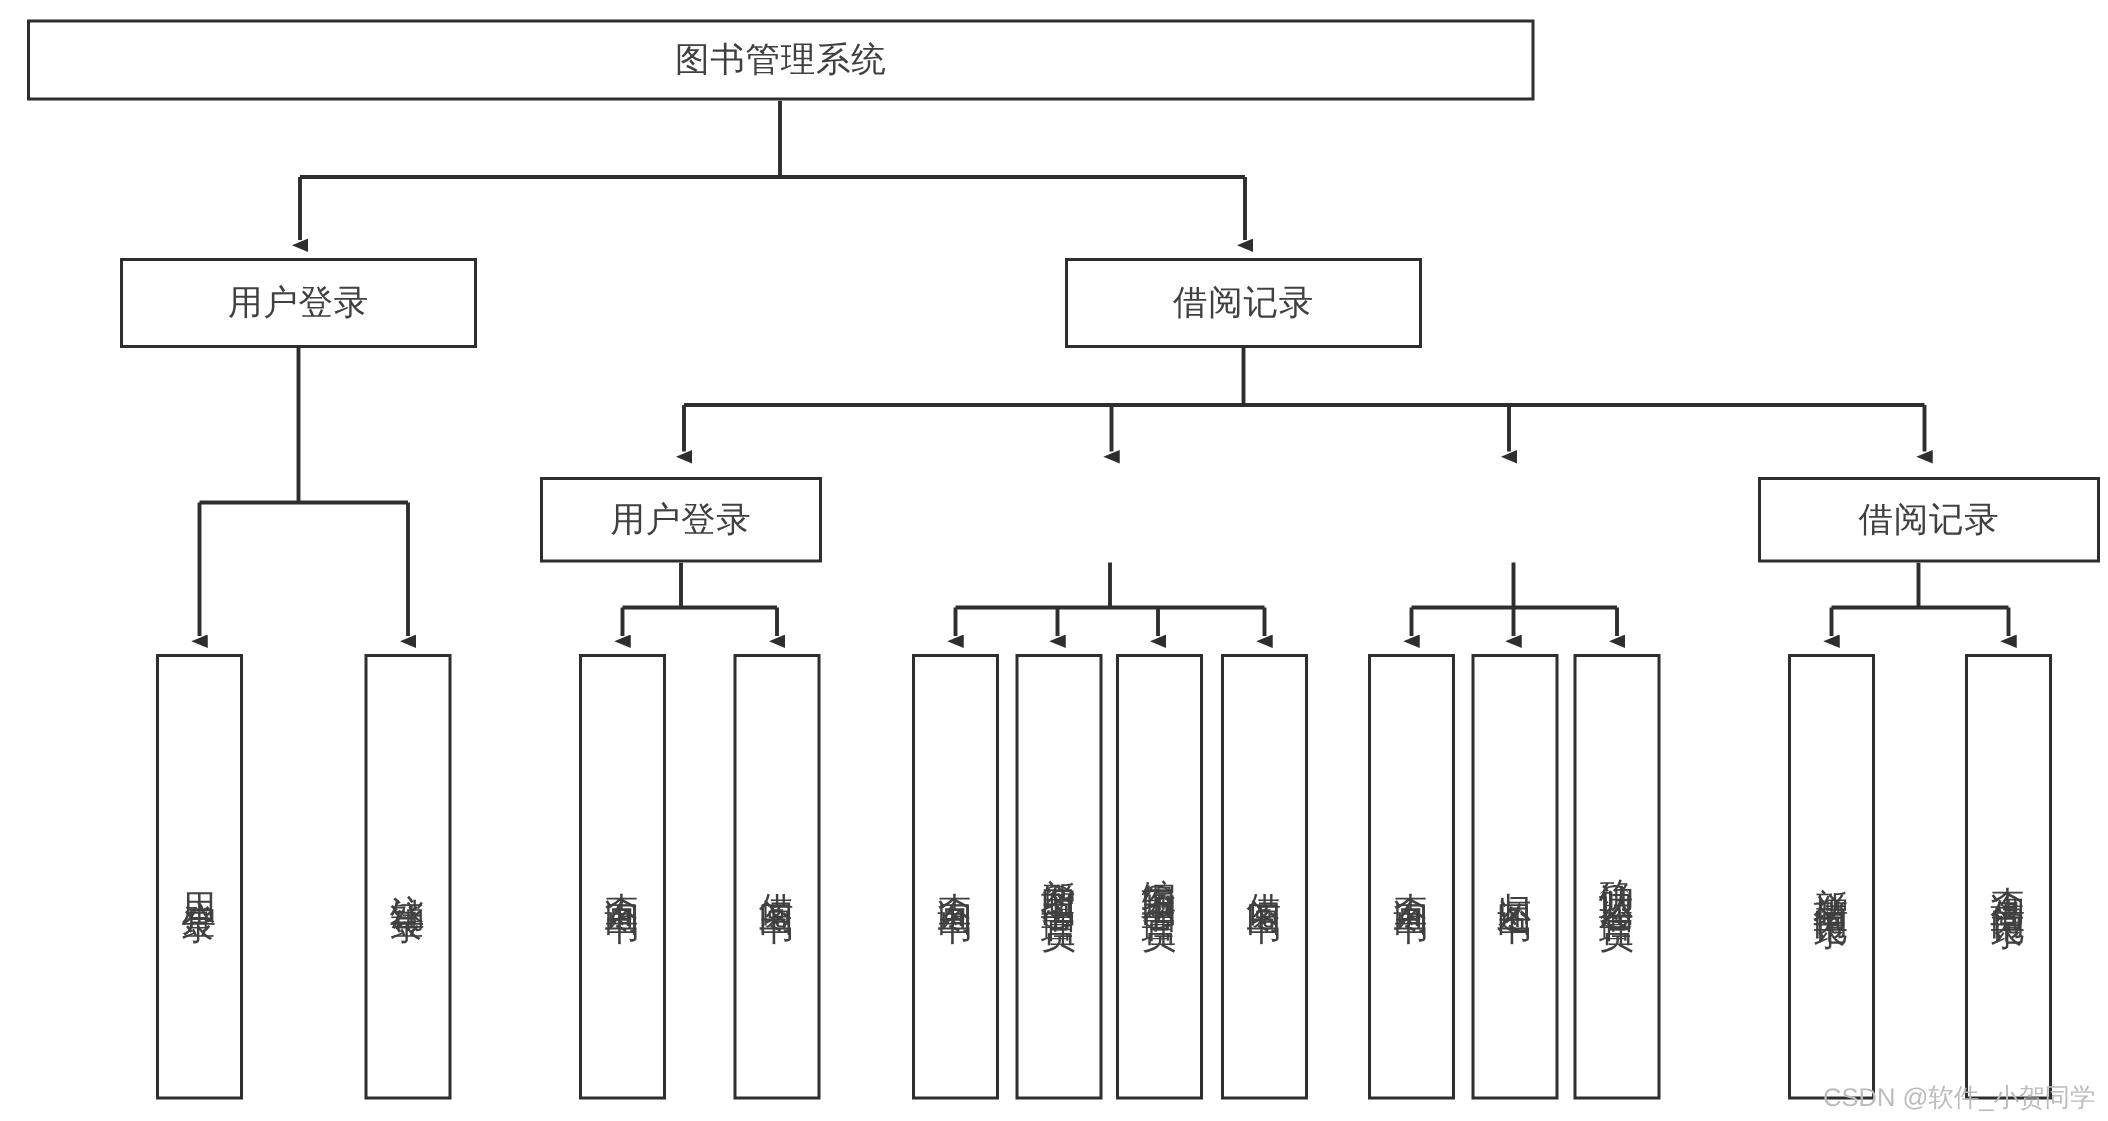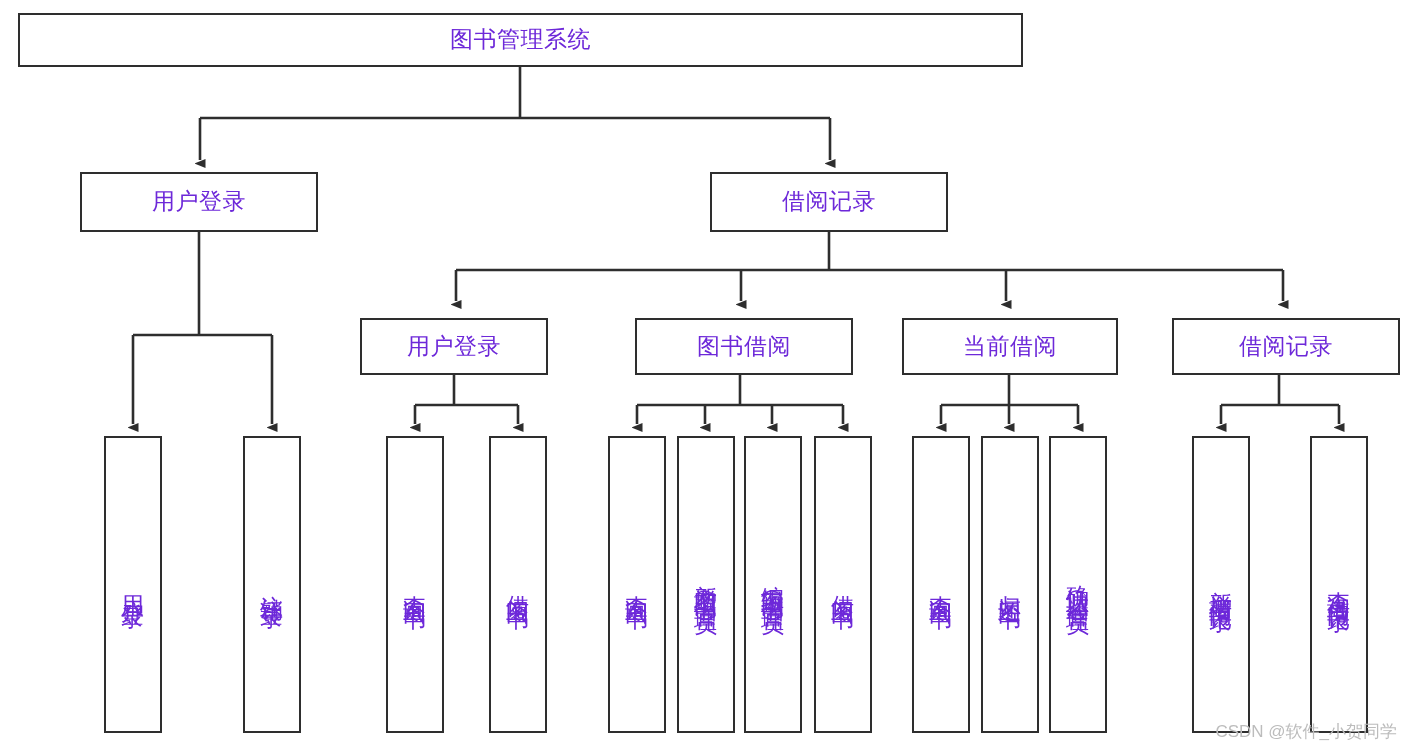--- a/index.html
+++ b/index.html
@@ -25,21 +25,21 @@
     pointer-events: none;
   }
   .node {
     position: absolute;
     box-sizing: border-box;
     background: #ffffff;
     border: 2px solid #2e2e2e;
     display: flex;
     align-items: center;
     justify-content: center;
-    color: #6d28d9;
+    color: #404040;
     z-index: 2;
   }
   .node-h {
     font-size: 23px;
     letter-spacing: 0.5px;
     line-height: 1.1;
   }
   .node-v {
     font-size: 23px;
     writing-mode: vertical-rl;
@@ -120,23 +120,21 @@
   </svg>
 
   <div class="node node-h node-root" style="left:18px; top:13px; width:1005px; height:54px;">图书管理系统</div>
 
   <div class="node node-h" style="left:80px; top:172px; width:238px; height:60px;">用户登录</div>
 
   <div class="node node-h" style="left:710px; top:172px; width:238px; height:60px;">借阅记录</div>
 
   <div class="node node-h" style="left:360px; top:318px; width:188px; height:57px;">用户登录</div>
 
-  <div class="node node-h" style="left:635px; top:318px; width:218px; height:57px;">图书借阅</div>
 
-  <div class="node node-h" style="left:902px; top:318px; width:216px; height:57px;">当前借阅</div>
 
   <div class="node node-h" style="left:1172px; top:318px; width:228px; height:57px;">借阅记录</div>
 
   <div class="node node-v" style="left:104px; top:436px; width:58px; height:297px;">用户登录</div>
 
   <div class="node node-v" style="left:243px; top:436px; width:58px; height:297px;">注销登录</div>
 
   <div class="node node-v" style="left:386px; top:436px; width:58px; height:297px;">查询图书</div>
 
   <div class="node node-v" style="left:489px; top:436px; width:58px; height:297px;">借阅图书</div>

